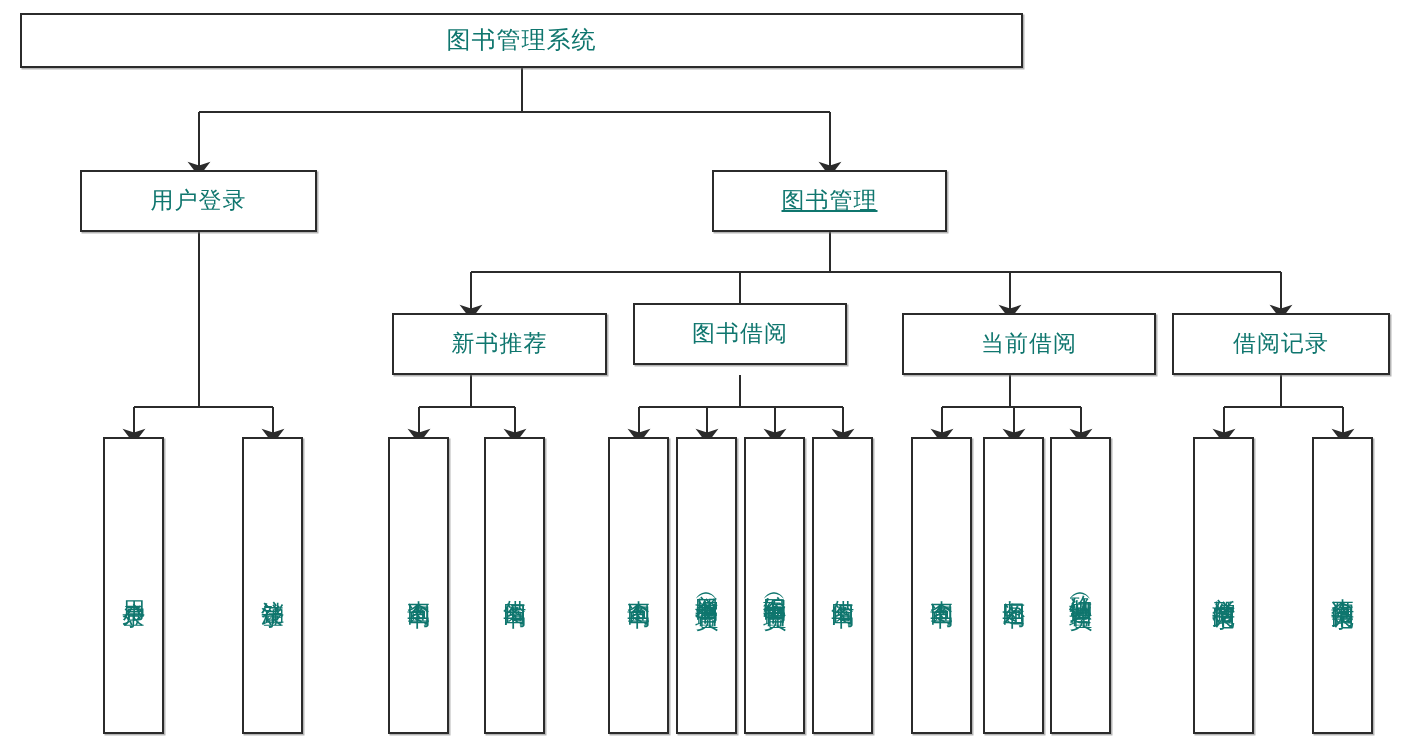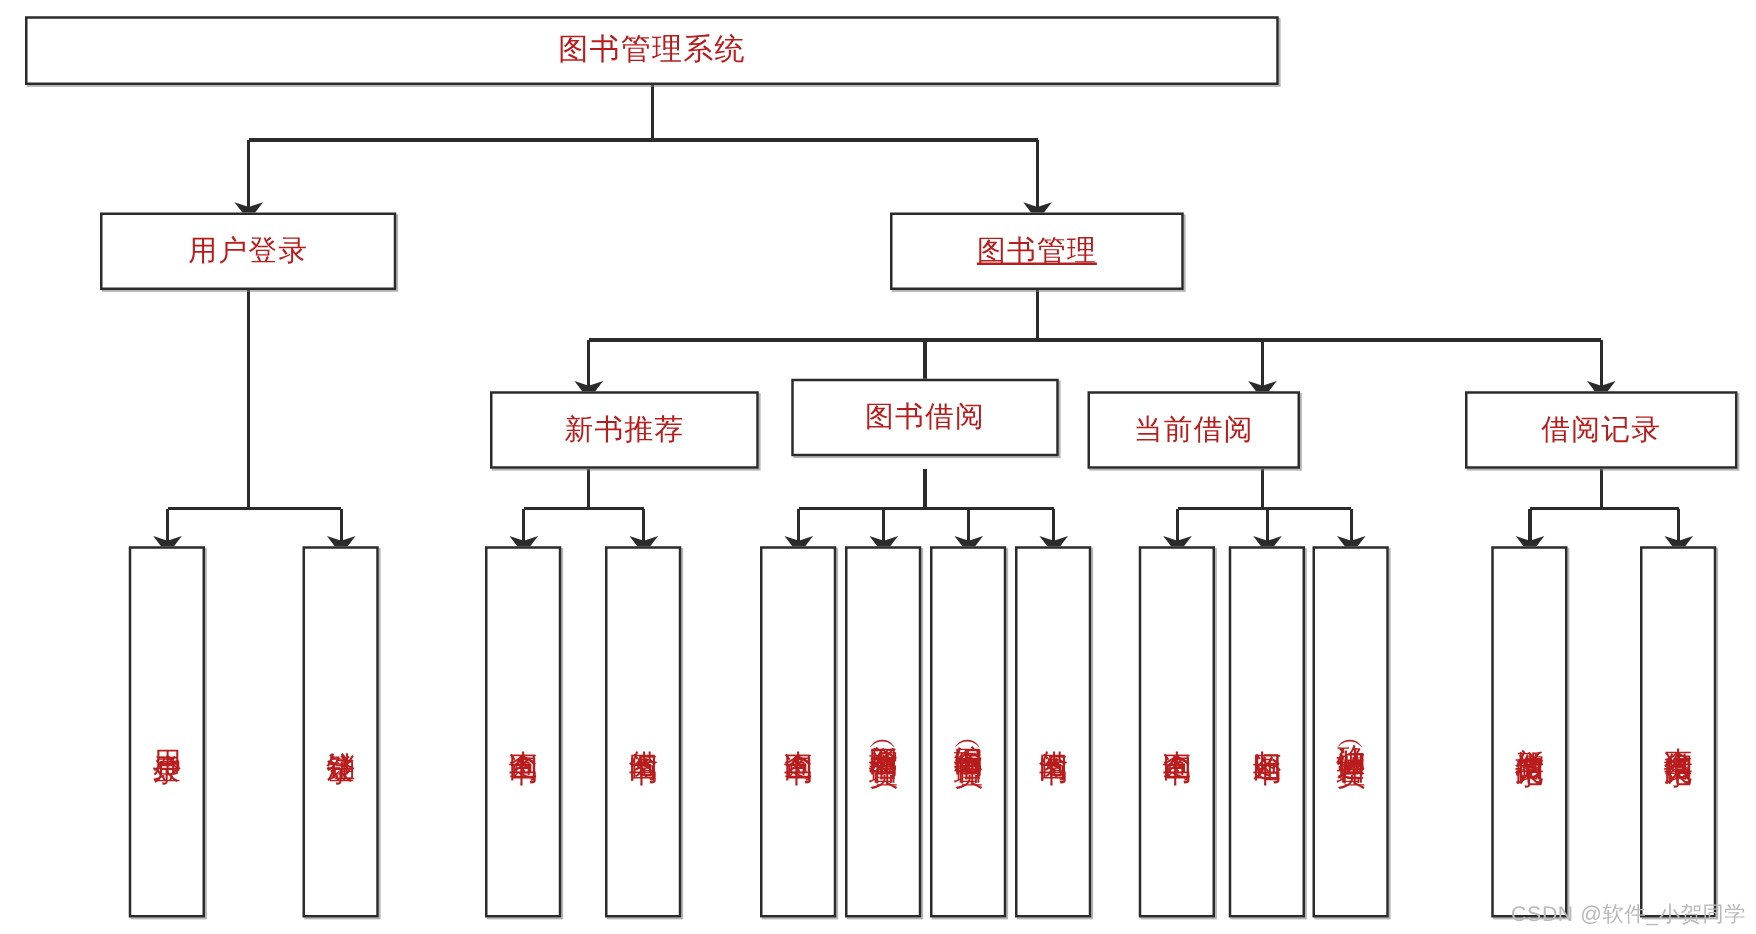--- a/index.html
+++ b/index.html
@@ -28,21 +28,21 @@
   }
   .node {
     position: absolute;
     box-sizing: border-box;
     background: #ffffff;
     border: 2px solid #2b2b2b;
     box-shadow: 1.5px 1.5px 0 0 rgba(120,120,120,0.55);
     display: flex;
     align-items: center;
     justify-content: center;
-    color: #b91c1c;
+    color: #0f766e;
   }
   .node.horizontal {
     font-size: 23px;
     letter-spacing: 1px;
     line-height: 1.2;
   }
   .node.root {
     font-size: 24px;
   }
   .node.vertical {
@@ -131,21 +131,21 @@
       </div>
       <div class="node horizontal" style="left: 712px; top: 170px; width: 235px; height: 62px; text-decoration: underline;">
         <span class="label">图书管理</span>
       </div>
       <div class="node horizontal" style="left: 363px; top: 313px; width: 215px; height: 62px; margin-left: 29px;">
         <span class="label">新书推荐</span>
       </div>
       <div class="node horizontal" style="left: 633px; top: 303px; width: 214px; height: 62px;">
         <span class="label">图书借阅</span>
       </div>
-      <div class="node horizontal" style="left: 870px; top: 313px; width: 170px; height: 62px;">
+      <div class="node horizontal" style="left: 902px; top: 313px; width: 254px; height: 62px;">
         <span class="label">当前借阅</span>
       </div>
       <div class="node horizontal" style="left: 1172px; top: 313px; width: 218px; height: 62px;">
         <span class="label">借阅记录</span>
       </div>
       <div class="node vertical" style="left: 103px; top: 437px; width: 61px; height: 297px;">
         <span class="label">用户登录</span>
       </div>
       <div class="node vertical" style="left: 242px; top: 437px; width: 61px; height: 297px;">
         <span class="label">注销登录</span>
@@ -178,14 +178,13 @@
         <span class="label">确认归还（管理员）</span>
       </div>
       <div class="node vertical" style="left: 1193px; top: 437px; width: 61px; height: 297px;">
         <span class="label">新增借阅记录</span>
       </div>
       <div class="node vertical" style="left: 1312px; top: 437px; width: 61px; height: 297px;">
         <span class="label">查询借阅记录</span>
       </div>
     </div>
 
-  <div id="watermark">CSDN @软件_小贺同学</div>
 </div>
 
 </body></html>

